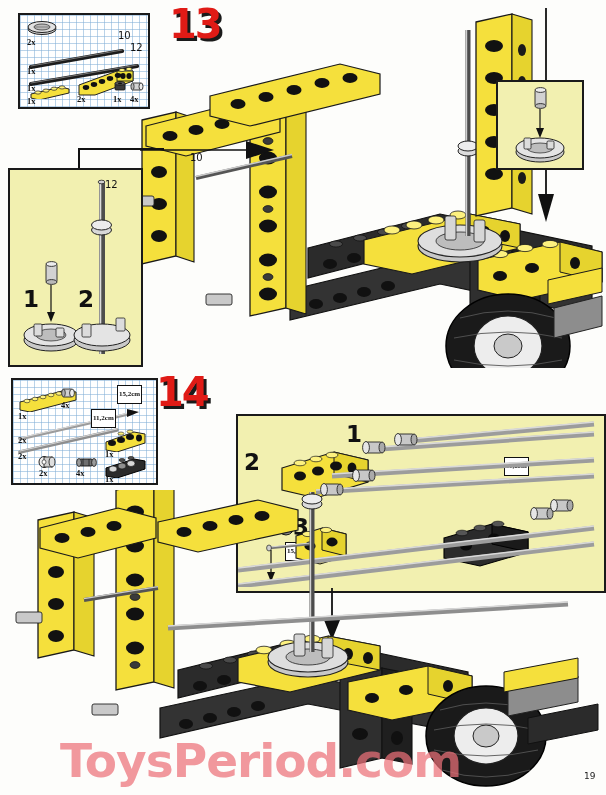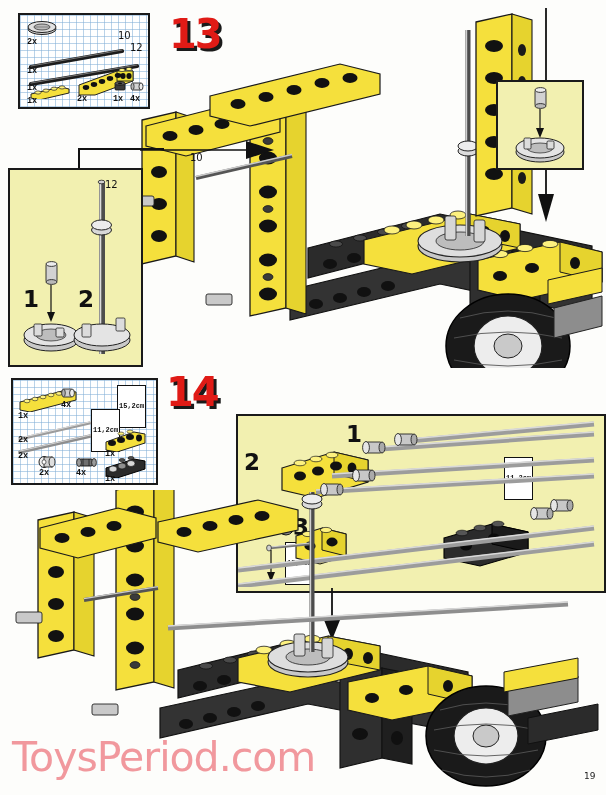--- a/index.html
+++ b/index.html
@@ -34,58 +34,59 @@
     line-height:1;
   }
   .substep{
     font-family:"DejaVu Sans", sans-serif;
     font-weight:bold;
     font-size:23px;
     color:#111;
     line-height:1;
   }
   .qty{
-    font-family:Liberation Mono, monospace;
+    font-family:Liberation Serif, serif;
     font-size:8.5px;
     font-weight:bold;
     color:#111;
     line-height:1;
     text-align:right;
   }
   .lenlabel{
-    font-family:Liberation Mono, monospace;
+    font-family:Liberation Serif, serif;
     font-size:7px;
     font-weight:bold;
     color:#111;
     background:#ffffff;
     border:1px solid #111;
-    padding:16px 1px;
+    padding:4px 1px;
     line-height:1.25;
     white-space:nowrap;
   }
   .numlabel{
     font-family:"DejaVu Sans", sans-serif;
     font-size:10px;
     font-weight:normal;
     color:#111;
     line-height:1;
   }
   .pagenum{
     font-family:"DejaVu Sans", sans-serif;
     font-size:9px;
     color:#222;
   }
   .watermark{
     font-family:"DejaVu Sans", sans-serif;
-    font-weight:normal;
-    font-size:41px;
+    font-weight:bold;
+    font-size:47px;
     color:rgba(236,112,120,.72);
     letter-spacing:-1px;
     white-space:nowrap;
     line-height:1;
+    margin-left:48px;
   }
 </style>
 </head>
 <body>
 
 <div class="page">
 
   <div class="gridpanel abs" style="left:18px;top:13px;width:128px;height:92px;">
 
     <svg class="abs" style="left:6px;top:5px;" width="32" height="16" viewBox="0 0 32 16">
@@ -142,21 +143,21 @@
     <div class="qty abs" style="left:93px;top:80px;">1x</div>
 
     <svg class="abs" style="left:110px;top:65px;" width="14" height="14" viewBox="0 0 14 14">
       <rect x="2" y="3" width="9" height="7" rx="1" fill="#d4d4d4" stroke="#111" stroke-width=".8"></rect>
       <ellipse cx="11" cy="6.5" rx="2" ry="3.6" fill="#ededed" stroke="#111" stroke-width=".8"></ellipse>
       <ellipse cx="2.5" cy="6.5" rx="1.6" ry="3.4" fill="#b6b6b6" stroke="#111" stroke-width=".7"></ellipse>
     </svg>
     <div class="qty abs" style="left:110px;top:80px;">4x</div>
   </div>
 
-  <div class="stepnum abs" style="left:169px;top:14px;">13</div>
+  <div class="stepnum abs" style="left:169px;top:4px;">13</div>
 
   <svg class="abs" style="left:140px;top:8px;" width="466" height="360" viewBox="0 0 466 360">
 
     <path d="M168 240 L300 206 L452 238 L452 266 L300 236 L168 270 Z" fill="#2b2b2b" stroke="#111" stroke-width="1.2"></path>
     <path d="M150 282 L300 246 L452 280 L452 308 L300 276 L150 312 Z" fill="#333" stroke="#111" stroke-width="1.2"></path>
     <g fill="#111">
       <ellipse cx="190" cy="256" rx="7" ry="5"></ellipse>
       <ellipse cx="214" cy="250" rx="7" ry="5"></ellipse>
       <ellipse cx="238" cy="244" rx="7" ry="5"></ellipse>
       <ellipse cx="262" cy="238" rx="7" ry="5"></ellipse>
@@ -424,21 +425,21 @@
       <path d="M2 14 L30 5 L41 7 L41 15 L13 24 L2 22 Z" fill="#2b2b2b" stroke="#000" stroke-width="1"></path>
       <ellipse cx="9" cy="15" rx="4" ry="3" fill="#d9d9d9" stroke="#111" stroke-width=".6"></ellipse>
       <ellipse cx="18" cy="12" rx="4" ry="3" fill="#8f8f8f" stroke="#111" stroke-width=".6"></ellipse>
       <ellipse cx="27" cy="9.5" rx="4" ry="3" fill="#d9d9d9" stroke="#111" stroke-width=".6"></ellipse>
       <ellipse cx="18" cy="6" rx="3" ry="1.6" fill="#4d4d4d" stroke="#111" stroke-width=".6"></ellipse>
       <ellipse cx="27" cy="4" rx="3" ry="1.6" fill="#4d4d4d" stroke="#111" stroke-width=".6"></ellipse>
     </svg>
     <div class="qty abs" style="left:92px;top:95px;">1x</div>
   </div>
 
-  <div class="stepnum abs" style="left:166px;top:372px;">14</div>
+  <div class="stepnum abs" style="left:156px;top:372px;">14</div>
 
   <div class="yellowpanel abs" style="left:236px;top:414px;width:366px;height:175px;">
 
     <div class="substep abs" style="left:108px;top:7px;">1</div>
     <div class="substep abs" style="left:6px;top:35px;">2</div>
     <div class="substep abs" style="left:55px;top:100px;">3</div>
 
     <div class="lenlabel abs" style="left:47px;top:126px;">15,2cm</div>
     <div class="lenlabel abs" style="left:266px;top:41px;">11,2cm</div>
 

